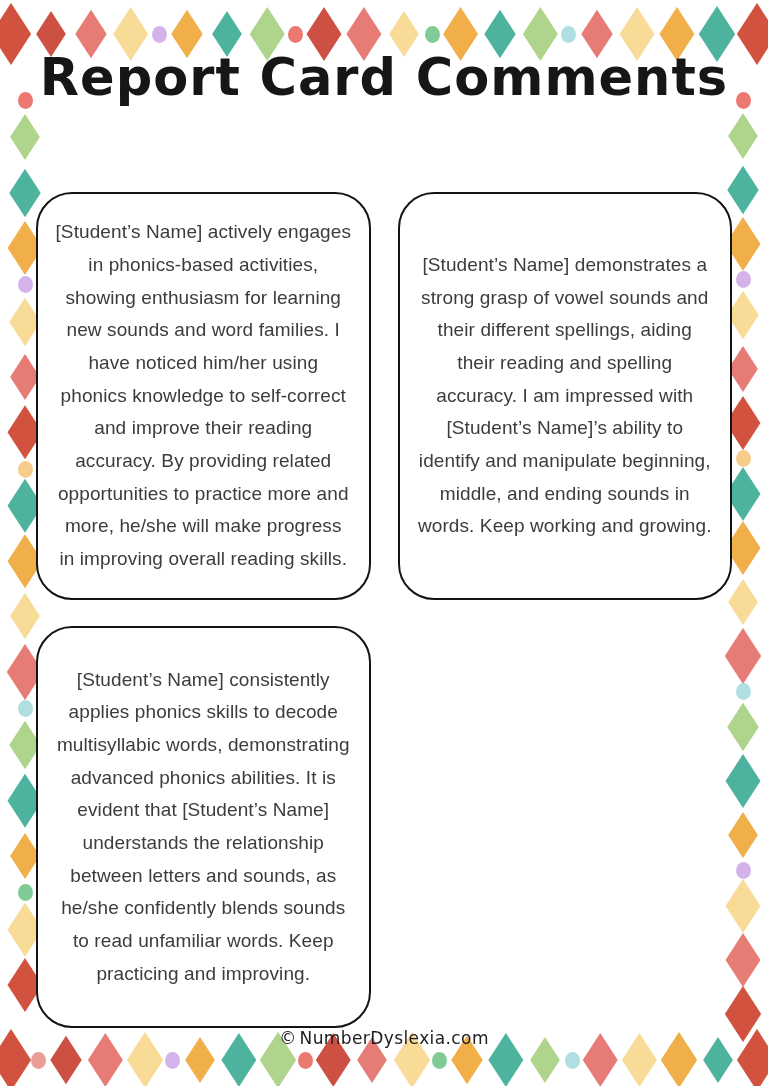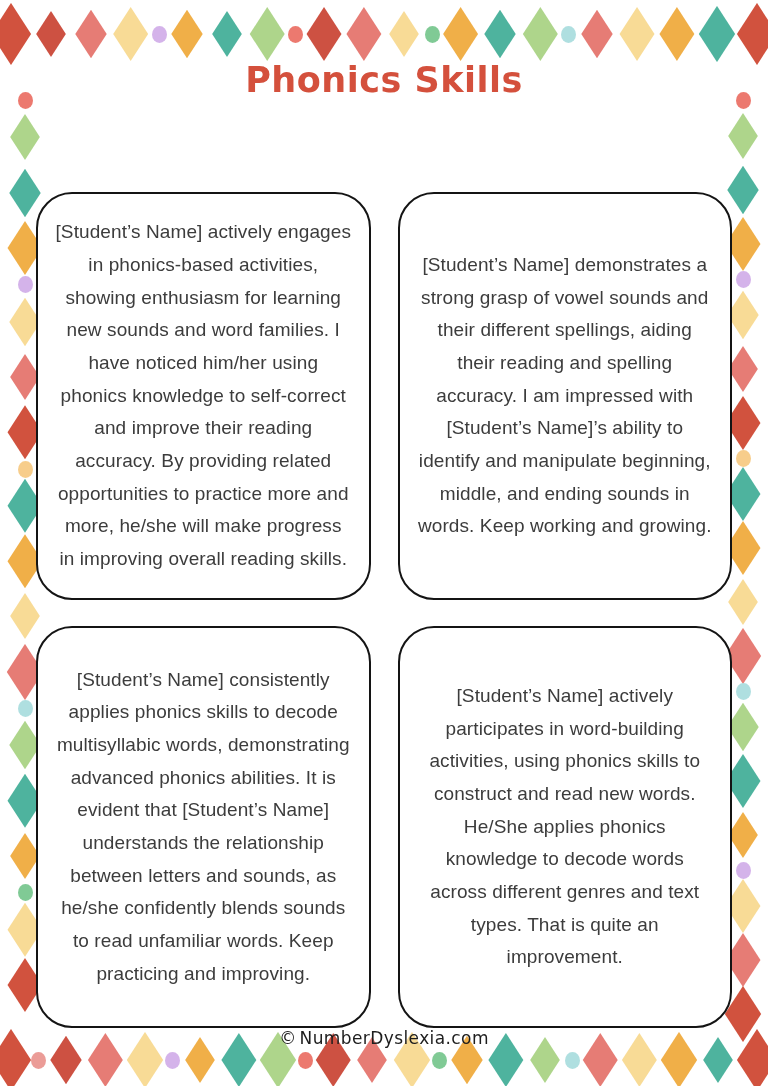--- a/index.html
+++ b/index.html
@@ -176,33 +176,30 @@
     <div class="diamond" style="background: rgb(168, 210, 130);"></div>
     <div class="diamond" style="background: rgb(65, 173, 151);"></div>
     <div class="diamond" style="background: rgb(239, 169, 58);"></div>
     <div class="dot" style="background: rgb(207, 171, 232);"></div>
     <div class="diamond" style="background: rgb(248, 216, 142);"></div>
     <div class="diamond" style="background: rgb(228, 114, 107);"></div>
     <div class="diamond" style="background: rgb(206, 69, 47);"></div>
   </div>
 
 <div class="titles">
-  <div class="page-subtitle" style="color: rgb(212, 80, 60);">Phonics Skills</div>
+  <div class="page-title">Report Card Comments</div>
 </div>
 
 <div class="cards">
   <div class="card">
     <p>[Student’s Name] actively engages in phonics-based activities, showing enthusiasm for learning new sounds and word families. I have noticed him/her using phonics knowledge to self-correct and improve their reading accuracy. By providing related opportunities to practice more and more, he/she will make progress in improving overall reading skills.</p>
   </div>
   <div class="card">
     <p>[Student’s Name] demonstrates a strong grasp of vowel sounds and their different spellings, aiding their reading and spelling accuracy. I am impressed with [Student’s Name]’s ability to identify and manipulate beginning, middle, and ending sounds in words. Keep working and growing.</p>
   </div>
   <div class="card">
     <p>[Student’s Name] consistently applies phonics skills to decode multisyllabic words, demonstrating advanced phonics abilities. It is evident that [Student’s Name] understands the relationship between letters and sounds, as he/she confidently blends sounds to read unfamiliar words. Keep practicing and improving.</p>
   </div>
-  <div class="card">
-    <p>[Student’s Name] actively participates in word-building activities, using phonics skills to construct and read new words. He/She applies phonics knowledge to decode words across different genres and text types. That is quite an improvement.</p>
-  </div>
 </div>
 
 <div class="footer">
   <span class="copyright-icon">©</span><span>NumberDyslexia.com</span>
 </div>
 
 </body></html>

